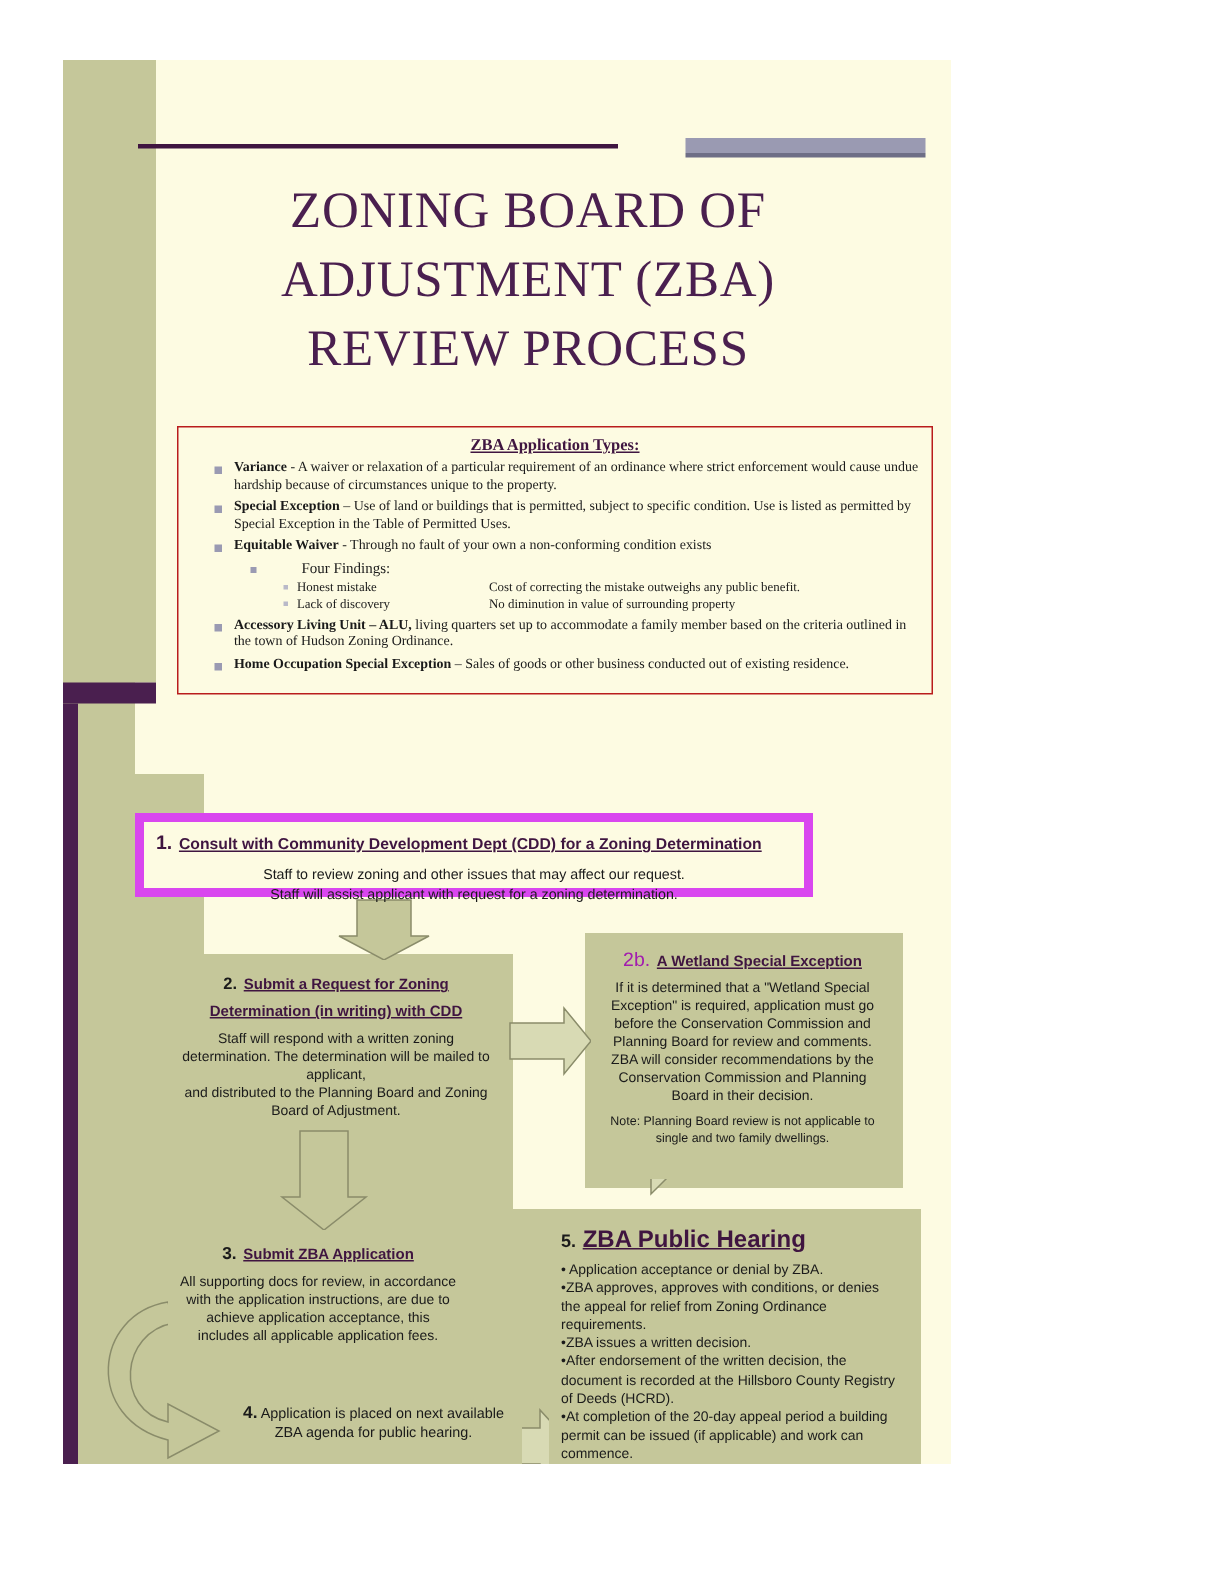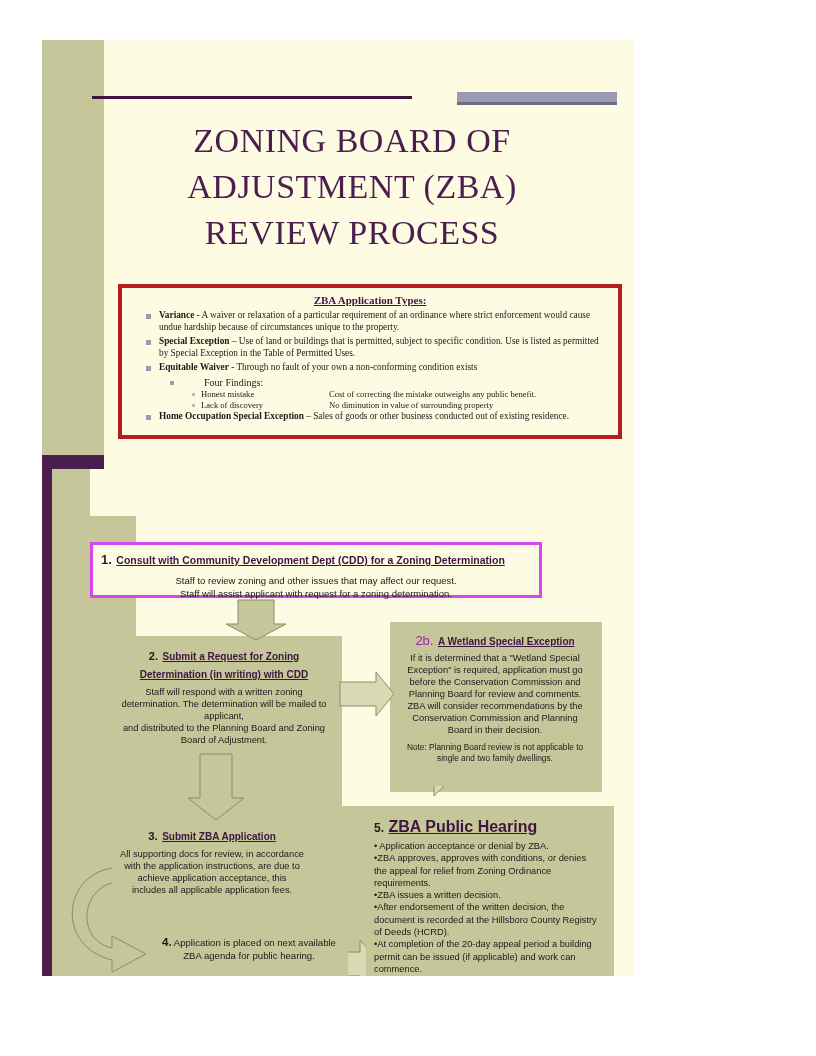--- a/index.html
+++ b/index.html
@@ -100,21 +100,21 @@
     letter-spacing: 0.5px;
   }
 
   
   .types-box {
     position: absolute;
     left: 76px;
     top: 244px;
     width: 504px;
     background: #fdfbe2;
-    border: 4px solid #b91c1c;
+    border: 1px solid #b91c1c;
     box-sizing: border-box;
     padding: 6px 8px 10px 8px;
   }
   .types-title {
     text-align: center;
     font-family: "Liberation Serif", serif;
     font-weight: bold;
     font-size: 11px;
     color: #3f1540;
     text-decoration: underline;
@@ -203,21 +203,21 @@
     border: 1px solid #8d8f6e;
   }
   .box-hdr {
     font-weight: bold;
     text-decoration: underline;
     color: #3f1540;
   }
 
   .step1 {
     left: 48px; top: 26px; width: 452px; height: 56px;
-    border: 3px solid #d946ef;
+    border: 6px solid #d946ef;
     padding: 5px 8px;
   }
   .step1 .hd { font-size: 10.5px; }
   .step1 .num { font-size: 13px; font-weight: bold; color: #3f1540; text-decoration: none; }
   .step1 .bd { font-size: 9.5px; line-height: 13px; text-align: center; margin-top: 6px; }
 
   .step2 {
     left: 70px; top: 124px; width: 224px; height: 110px;
     padding: 6px 8px; text-align: center;
   }
@@ -305,20 +305,24 @@
       <span class="find-dot"></span>
       <span class="find-a">Honest mistake</span>
       <span class="find-b">Cost of correcting the mistake outweighs any public benefit.</span>
     </div>
     <div class="find-row">
       <span class="find-dot"></span>
       <span class="find-a">Lack of discovery</span>
       <span class="find-b">No diminution in value of surrounding property</span>
     </div>
 
+    <div class="bullet-row" style="margin-top:4px;">
+      <span class="bullet-sq"></span>
+      <span class="bullet-text"><b>Accessory Living Unit – ALU,</b><span> </span><span>living quarters set up to accommodate a family member based on the criteria outlined in the town of Hudson Zoning Ordinance.</span></span>
+    </div>
 
     <div class="bullet-row">
       <span class="bullet-sq"></span>
       <span class="bullet-text"><b>Home Occupation Special Exception</b><span> – </span><span>Sales of goods or other business conducted out of existing residence.</span></span>
     </div>
   </div>
 
   <div id="flow">
 
     <div class="shade-block" style="left:48px; top:0px; width:46px; height:460px;"></div>

